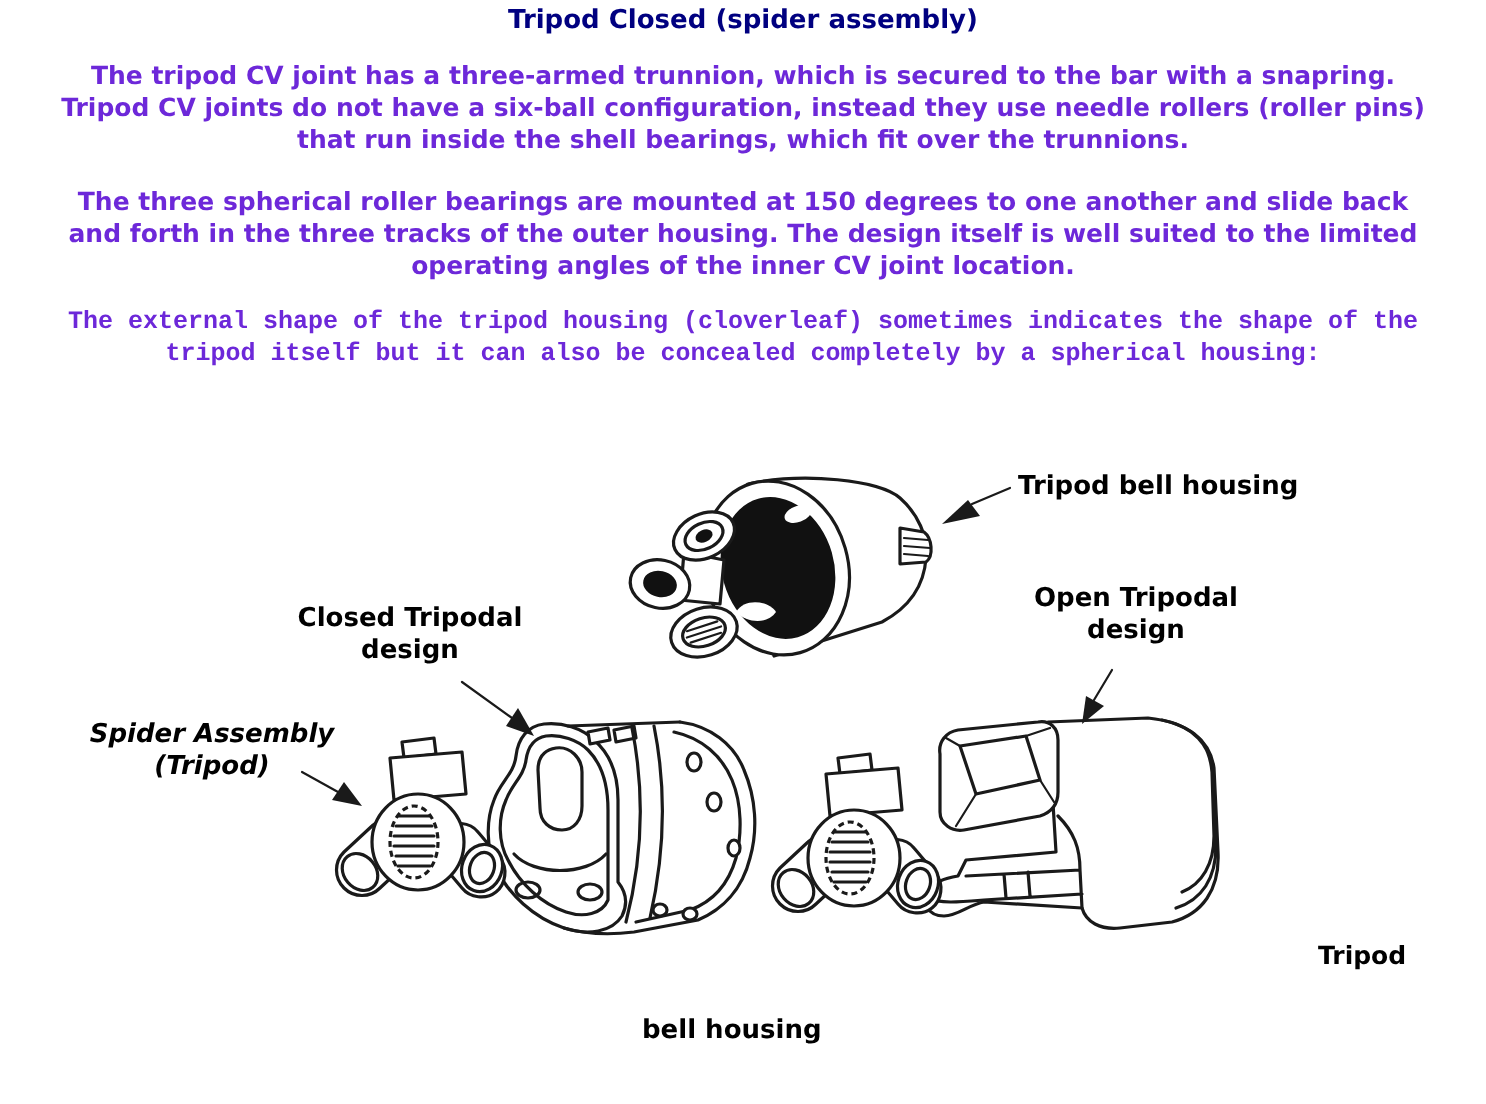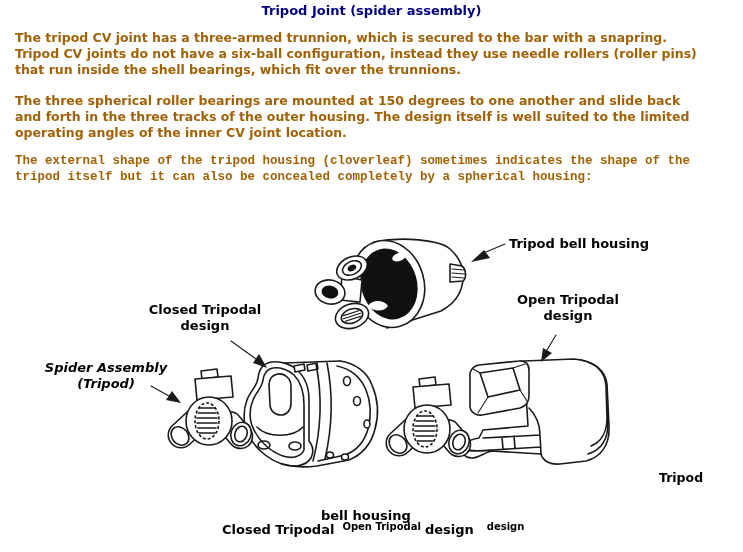--- a/index.html
+++ b/index.html
@@ -1,21 +1,21 @@
 <!DOCTYPE html>
 <html style="--title-color: #000080;"><head>
 <meta charset="utf-8">
 <style>
   html,body{margin:0;padding:0;background:#fff;}
   .page{position:relative;width:743px;height:552px;background:#fff;overflow:hidden;
         font-family:"DejaVu Sans",sans-serif;color:#000;}
   .title{position:absolute;top:2px;left:15px;right:15px;text-align:center;
          font:bold 13px/18px "DejaVu Sans",sans-serif;color:var(--title-color,#000080);}
-  .para{position:absolute;left:15px;right:15px;text-align:left;white-space:pre-line;
-        font:bold 12.5px/16px "DejaVu Sans",sans-serif;color:#a16207;}
+  .para{position:absolute;left:15px;right:15px;text-align:center;white-space:pre-line;
+        font:bold 12.5px/16px "DejaVu Sans",sans-serif;color:#6d28d9;}
   .p1{top:30px;} .p2{top:93px;} .p3{top:153px;font-family:Liberation Mono, monospace;}
   .diagram{position:absolute;top:200px;left:0;width:652px;height:352px;}
   .diagram svg{position:absolute;top:0;left:0;}
   .callout{position:absolute;font:bold 13px/16px "DejaVu Sans",sans-serif;color:#000;
            text-align:center;white-space:pre-line;}
   .callout.single{white-space:nowrap;text-align:left;}
   .cap{position:absolute;color:#000;white-space:nowrap;}
   .cap-tripod{left:659px;top:270px;font:bold 12.5px/15px "DejaVu Sans",sans-serif;}
   .cap-bell{left:321px;top:286px;font:bold 13px/16px "DejaVu Sans",sans-serif;margin-top:22px;}
   .cap-line{left:222px;top:518px;font:bold 13px/18px "DejaVu Sans",sans-serif;position:absolute;top:318px;}
@@ -27,21 +27,21 @@
   .fw{stroke:#1a1a1a;stroke-width:1.6;fill:#fff;stroke-linejoin:round;}
   .fb{fill:#111;stroke:none;}
   .ah{fill:#1a1a1a;stroke:none;}
   .thin{stroke-width:1.1;}
 </style>
 </head>
 <body>
 
 <div class="page">
 
-  <div class="title">Tripod Joint (spider assembly)</div>
+  <div class="title">Tripod Closed (spider assembly)</div>
   <div class="para p1">The tripod CV joint has a three-armed trunnion, which is secured to the bar with a snapring.
 Tripod CV joints do not have a six-ball configuration, instead they use needle rollers (roller pins)
 that run inside the shell bearings, which fit over the trunnions.</div>
   <div class="para p2">The three spherical roller bearings are mounted at 150 degrees to one another and slide back
 and forth in the three tracks of the outer housing. The design itself is well suited to the limited
 operating angles of the inner CV joint location.</div>
   <div class="para p3">The external shape of the tripod housing (cloverleaf) sometimes indicates the shape of the
 tripod itself but it can also be concealed completely by a spherical housing:</div>
 
   <div class="diagram">
@@ -142,18 +142,15 @@
     <div class="callout single" style="left:509px;top:36px;">Tripod bell housing</div>
     <div class="callout" style="left:105px;top:102px;width:200px;">Closed Tripodal
 design</div>
     <div class="callout" style="left:468px;top:92px;width:200px;">Open Tripodal
 design</div>
     <div class="callout" style="left:6px;top:160px;width:200px;font-style:italic;">Spider Assembly
 (Tripod)</div>
 
     <div class="cap cap-tripod">Tripod</div>
     <div class="cap cap-bell">bell housing</div>
-    <div class="cap cap-line">
-      <span class="cap-lg">Closed Tripodal</span><span class="cap-sm gap-a">Open Tripodal</span><span class="cap-lg gap-b">design</span><span class="cap-sm gap-c">design</span>
-    </div>
   </div>
 
 </div>
 
 </body></html>

